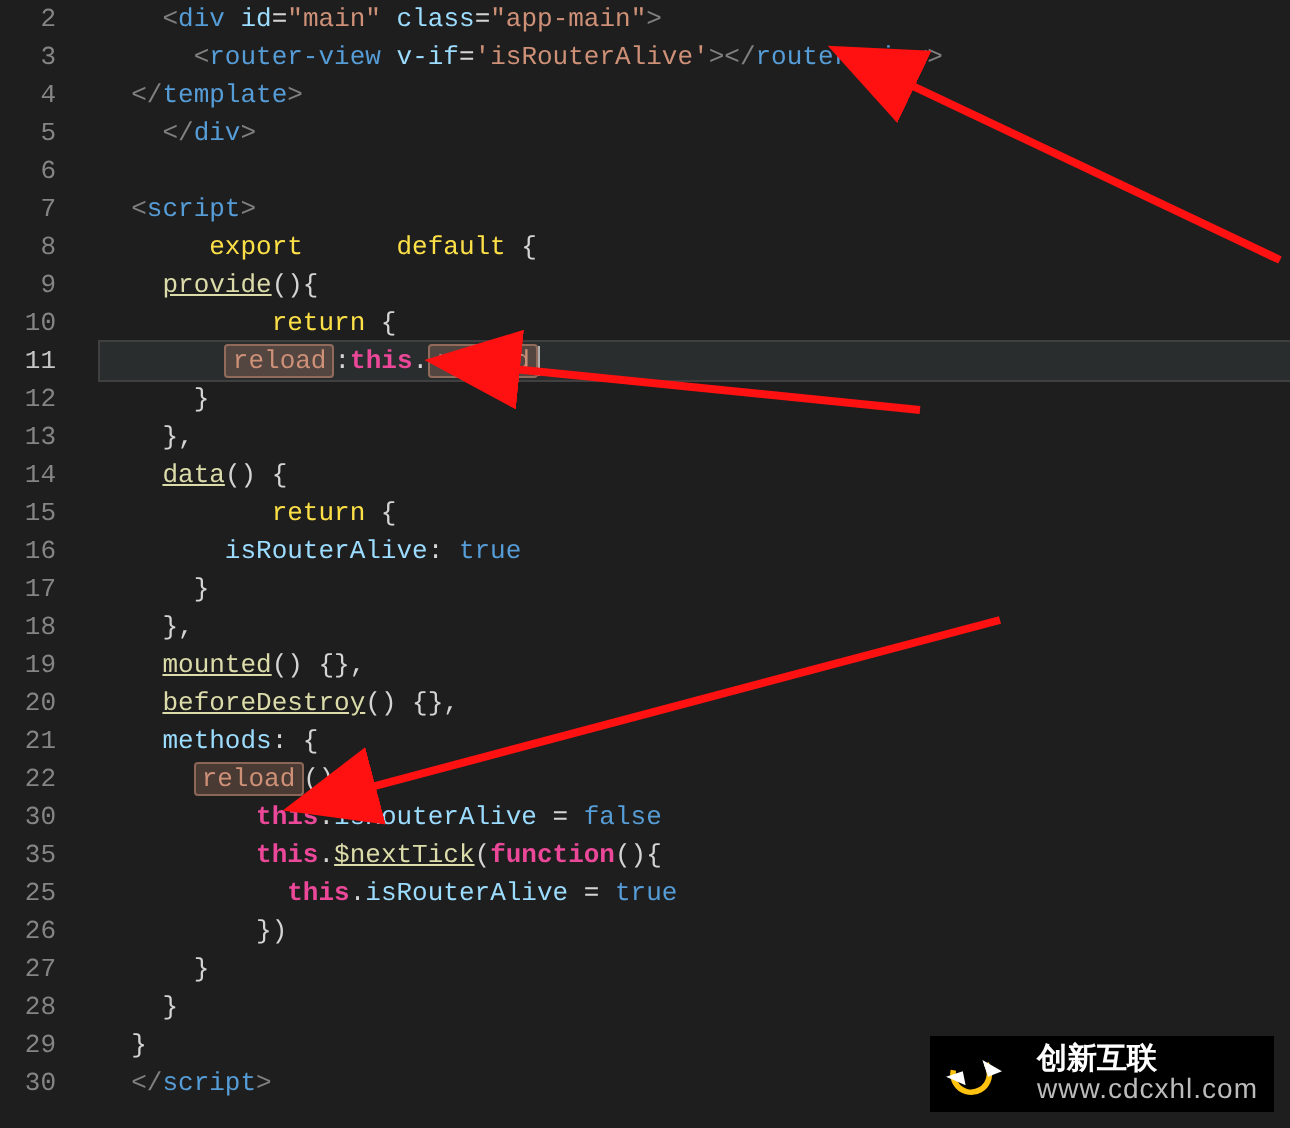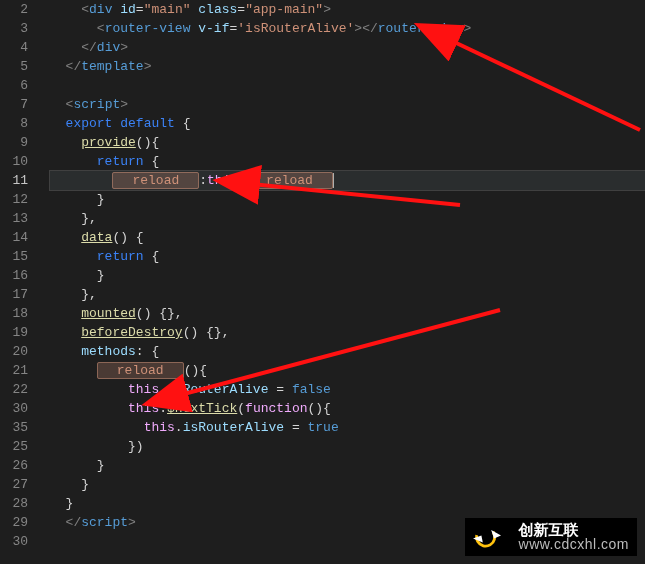--- a/index.html
+++ b/index.html
@@ -38,32 +38,32 @@
   background: #2a2d2e;
   outline: 1px solid #404040;
 }
 .gutter .current { color: #c6c6c6; }
 
 
 .tag { color: #808080; }
 .tagname { color: #569cd6; }
 .attrname { color: #9cdcfe; }
 .string { color: #ce9178; }
-.kw { color: #f0abfc; }
-.kw2 { color: #3b82f6; }
+.kw { color: #ec4899; font-weight: bold; }
+.kw2 { color: #fde047; margin-left: 39px; }
 .fn { color: #dcdcaa; text-decoration: underline; }
 .prop { color: #9cdcfe; }
 .bool { color: #569cd6; }
 .punct { color: #d4d4d4; }
 .hl {
   background: rgba(206, 145, 120, 0.25);
   border: 1px solid rgba(206, 145, 120, 0.5);
   border-radius: 2px;
   color: #ce9178;
-  padding: 0 19px;
+  padding: 0 3px;
 }
 .cursor {
   display: inline-block;
   width: 1px;
   height: 15px;
   background: #aeafad;
   vertical-align: middle;
 }
 
 
@@ -136,32 +136,33 @@
     <div>26</div>
     <div>27</div>
     <div>28</div>
     <div>29</div>
     <div>30</div>
   </div>
 
   <div class="code-lines">
     <div class="line"><span>    </span><span class="tag">&lt;</span><span class="tagname">div</span> <span class="attrname">id</span><span class="punct">=</span><span class="string">"main"</span> <span class="attrname">class</span><span class="punct">=</span><span class="string">"app-main"</span><span class="tag">&gt;</span></div>
     <div class="line"><span>      </span><span class="tag">&lt;</span><span class="tagname">router-view</span> <span class="attrname">v-if</span><span class="punct">=</span><span class="string">'isRouterAlive'</span><span class="tag">&gt;</span><span class="tag">&lt;/</span><span class="tagname">router-view</span><span class="tag">&gt;</span></div>
+    <div class="line"><span>  </span><span class="tag">&lt;/</span><span class="tagname">template</span><span class="tag">&gt;</span></div>
     <div class="line"><span>    </span><span class="tag">&lt;/</span><span class="tagname">div</span><span class="tag">&gt;</span></div>
-    <div class="line"><span>  </span><span class="tag">&lt;/</span><span class="tagname">template</span><span class="tag">&gt;</span></div>
     <div class="line"><span></span></div>
     <div class="line"><span>  </span><span class="tag">&lt;</span><span class="tagname">script</span><span class="tag">&gt;</span></div>
     <div class="line"><span>  </span><span class="kw2">export</span> <span class="kw2">default</span><span class="punct"> {</span></div>
     <div class="line"><span>    </span><span class="fn">provide</span><span class="punct">(){</span></div>
     <div class="line"><span>      </span><span class="kw2">return</span><span class="punct"> {</span></div>
     <div class="line current-line"><span>        </span><span class="hl">reload</span><span class="punct">:</span><span class="kw">this</span><span class="punct">.</span><span class="hl">reload</span><span class="cursor"></span></div>
     <div class="line"><span>      </span><span class="punct">}</span></div>
     <div class="line"><span>    </span><span class="punct">},</span></div>
     <div class="line"><span>    </span><span class="fn">data</span><span class="punct">() {</span></div>
     <div class="line"><span>      </span><span class="kw2">return</span><span class="punct"> {</span></div>
+    <div class="line"><span>        </span><span class="prop">isRouterAlive</span><span class="punct">: </span><span class="bool">true</span></div>
     <div class="line"><span>      </span><span class="punct">}</span></div>
     <div class="line"><span>    </span><span class="punct">},</span></div>
     <div class="line"><span>    </span><span class="fn">mounted</span><span class="punct">() {},</span></div>
     <div class="line"><span>    </span><span class="fn">beforeDestroy</span><span class="punct">() {},</span></div>
     <div class="line"><span>    </span><span class="prop">methods</span><span class="punct">: {</span></div>
     <div class="line"><span>      </span><span class="hl">reload</span><span class="punct">(){</span></div>
     <div class="line"><span>          </span><span class="kw">this</span><span class="punct">.</span><span class="prop">isRouterAlive</span><span class="punct"> = </span><span class="bool">false</span></div>
     <div class="line"><span>          </span><span class="kw">this</span><span class="punct">.</span><span class="fn">$nextTick</span><span class="punct">(</span><span class="kw">function</span><span class="punct">(){</span></div>
     <div class="line"><span>            </span><span class="kw">this</span><span class="punct">.</span><span class="prop">isRouterAlive</span><span class="punct"> = </span><span class="bool">true</span></div>
     <div class="line"><span>          </span><span class="punct">})</span></div>

